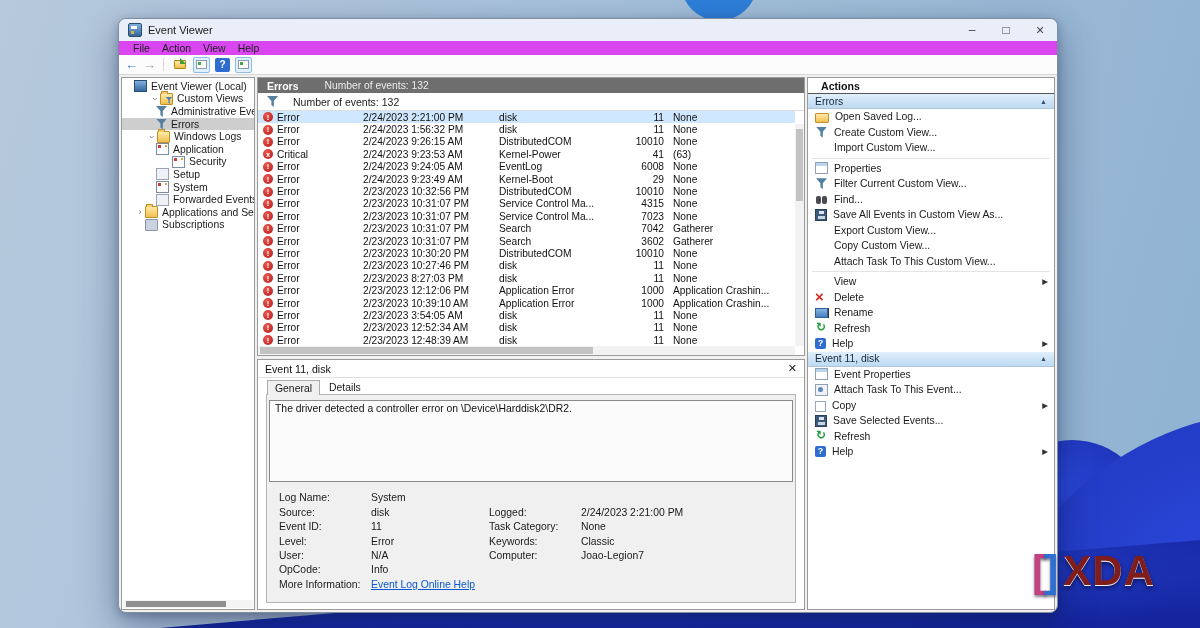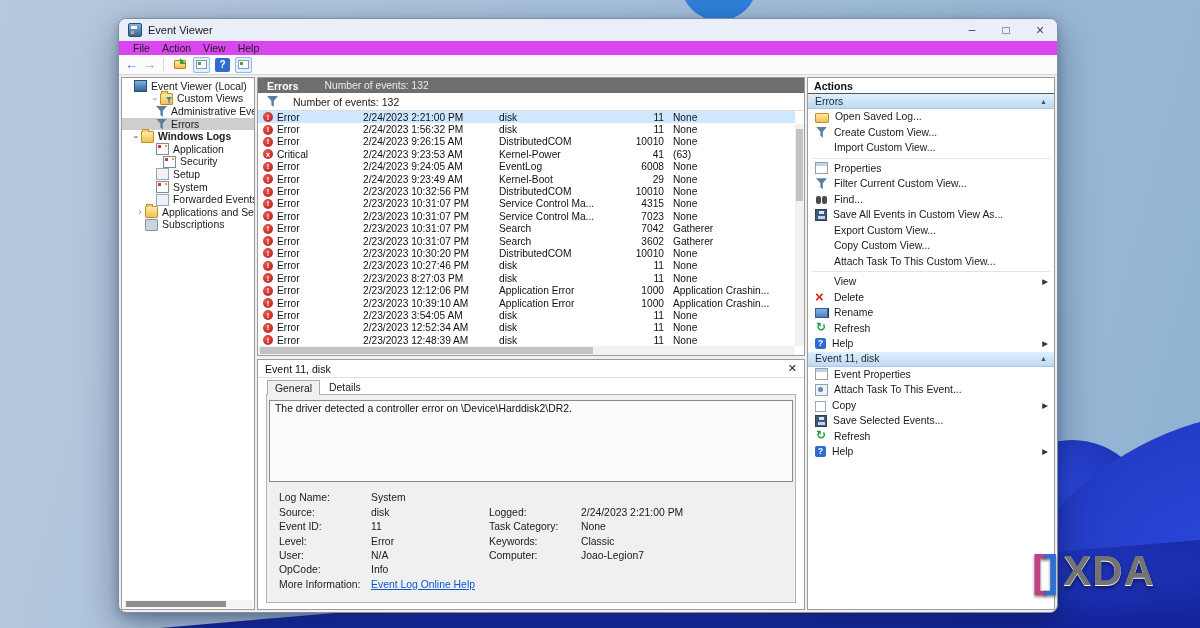--- a/index.html
+++ b/index.html
@@ -118,21 +118,21 @@
   .msg{margin:5px 2px 4px;height:76px;flex:none;background:#fbfbfb;border:1px solid #8a8a8a;
     padding:2px 5px;font-size:10.4px;color:#111;}
   .fields{padding:6px 12px 0;display:grid;grid-template-columns:92px 118px 92px 1fr;
     font-size:10.4px;color:#1a1a1a;row-gap:3.4px;}
   .fields .lab{color:#1a1a1a;}
   .link{color:#0a58cf;text-decoration:underline;}
 
   
   .actions-pane{width:246px;flex:none;display:flex;flex-direction:column;overflow:hidden;}
   .actions-title{height:15px;font-size:10.6px;font-weight:bold;color:#111;display:flex;align-items:center;
-    padding-left:6px;border-bottom:1px solid #555;flex:none;}
+    padding-left:13px;border-bottom:1px solid #555;flex:none;}
   .sec-header{height:14px;background:linear-gradient(#e0effc,#bed9f1);display:flex;align-items:center;
     padding:0 7px;font-size:10.4px;color:#14283c;flex:none;border-bottom:1px solid #aac6e0;}
   .sec-header .arr{margin-left:auto;font-size:7px;color:#33536f;}
   .act-item{height:15.5px;display:flex;align-items:center;padding:0 6px 0 7px;font-size:10.4px;color:#1a1a1a;flex:none;}
   .act-item .lbl{flex:1;white-space:nowrap;overflow:hidden;}
   .act-item .sub{font-size:7.5px;color:#333;}
   .act-div{height:1px;background:#e4e4e4;margin:2px 4px;flex:none;}
   .ai{width:13px;height:11px;margin-right:6px;flex:none;position:relative;display:inline-block;}
   .ai-folder-open{width:12px;height:8px;background:linear-gradient(#ffeaa8,#f0c04e);border:1px solid #c08f2a;border-radius:1px;margin-top:2px;}
   .ai-filter::before{content:"";position:absolute;left:1px;top:0;width:11px;height:11px;background:#56809f;
@@ -153,21 +153,21 @@
   .ai-task::before{content:"";position:absolute;left:2px;top:2px;width:5px;height:5px;border-radius:50%;background:#5c87b8;}
   .ai-copy{width:9px;height:9px;background:#fff;border:1px solid #9aa7bb;margin-top:2px;}
   .ai-copy::before{content:"";position:absolute;left:2px;top:-3px;width:9px;height:9px;background:#e9eef5;border:1px solid #9aa7bb;z-index:-1;}
 
   
   .xda{position:absolute;left:1032px;top:546px;display:flex;align-items:center;z-index:5;
     font-weight:bold;letter-spacing:1px;}
   .xda .xb{font-size:44px;line-height:50px;text-shadow:0 2px 3px rgba(0,0,30,.5);}
   .xb1{color:#c2417f;margin-right:-4px;}
   .xb2{color:#2f6fd0;margin-right:4px;}
-  .xtext{font-size:42px;line-height:50px;color:#737373;
+  .xtext{font-size:42px;line-height:50px;color:#7f1d1d;
     text-shadow:0 1px 0 #f4f6f8,0 3px 4px rgba(0,0,30,.55);}
 </style>
 </head>
 <body>
 
 <svg class="bgdeco" viewBox="0 0 1200 628">
   <defs>
     <radialGradient id="gblue" cx="40%" cy="30%" r="80%">
       <stop offset="0%" stop-color="#2c49dd"></stop>
       <stop offset="100%" stop-color="#14259e"></stop>
@@ -237,31 +237,31 @@
           <div class="tree-row" style="padding-left: 24px;">
             <span class="chev"></span>
             <span class="ti ti-filter"></span>
             <span>Administrative Events</span>
           </div>
           <div class="tree-row sel" style="padding-left: 24px;">
             <span class="chev"></span>
             <span class="ti ti-filter"></span>
             <span>Errors</span>
           </div>
-          <div class="tree-row" style="padding-left: 9px; font-weight: bold;">
+          <div class="tree-row" style="padding-left: 25px;">
             <span class="chev exp">›</span>
             <span class="ti ti-folder"></span>
             <span>Windows Logs</span>
           </div>
           <div class="tree-row" style="padding-left: 24px;">
             <span class="chev"></span>
             <span class="ti ti-log"></span>
             <span>Application</span>
           </div>
-          <div class="tree-row" style="padding-left: 31px;">
+          <div class="tree-row" style="padding-left: 40px;">
             <span class="chev"></span>
             <span class="ti ti-log"></span>
             <span>Security</span>
           </div>
           <div class="tree-row" style="padding-left: 24px;">
             <span class="chev"></span>
             <span class="ti ti-log-plain"></span>
             <span>Setup</span>
           </div>
           <div class="tree-row" style="padding-left: 24px;">

